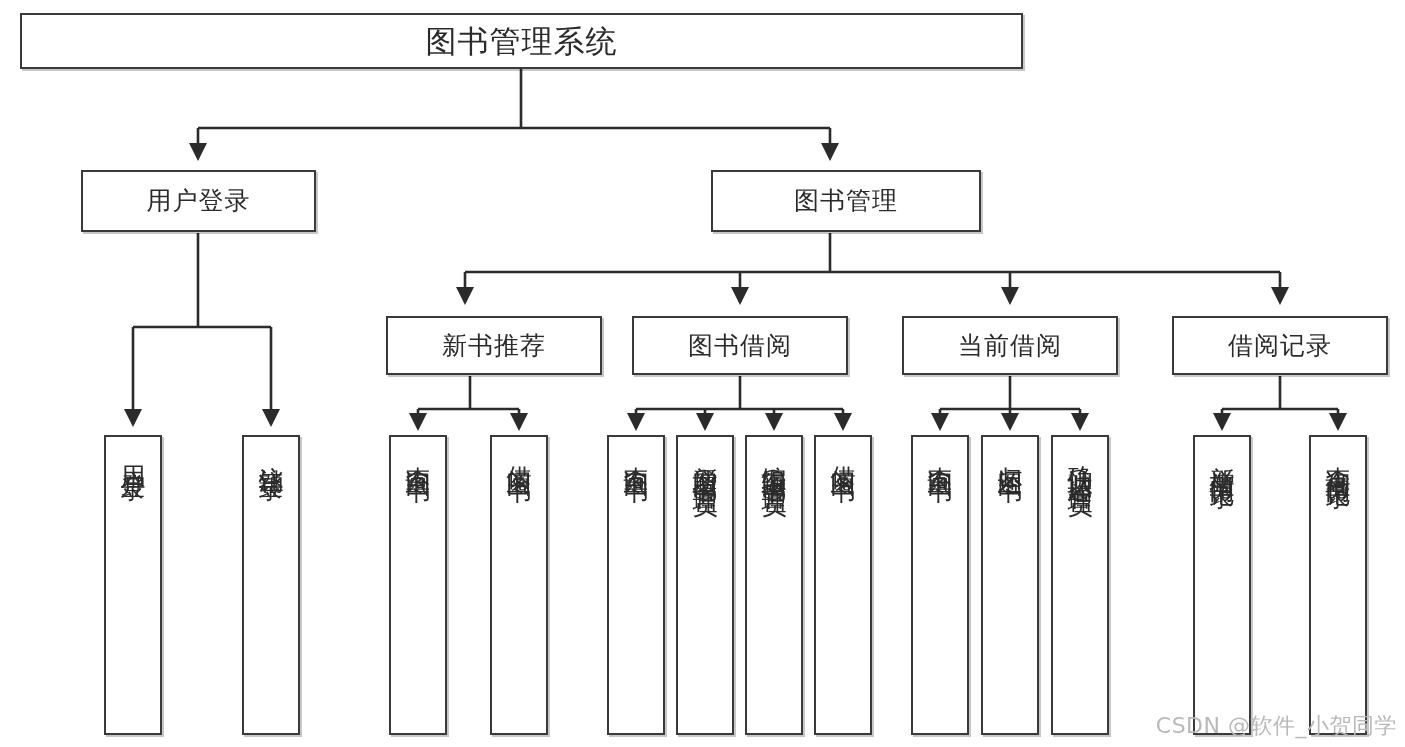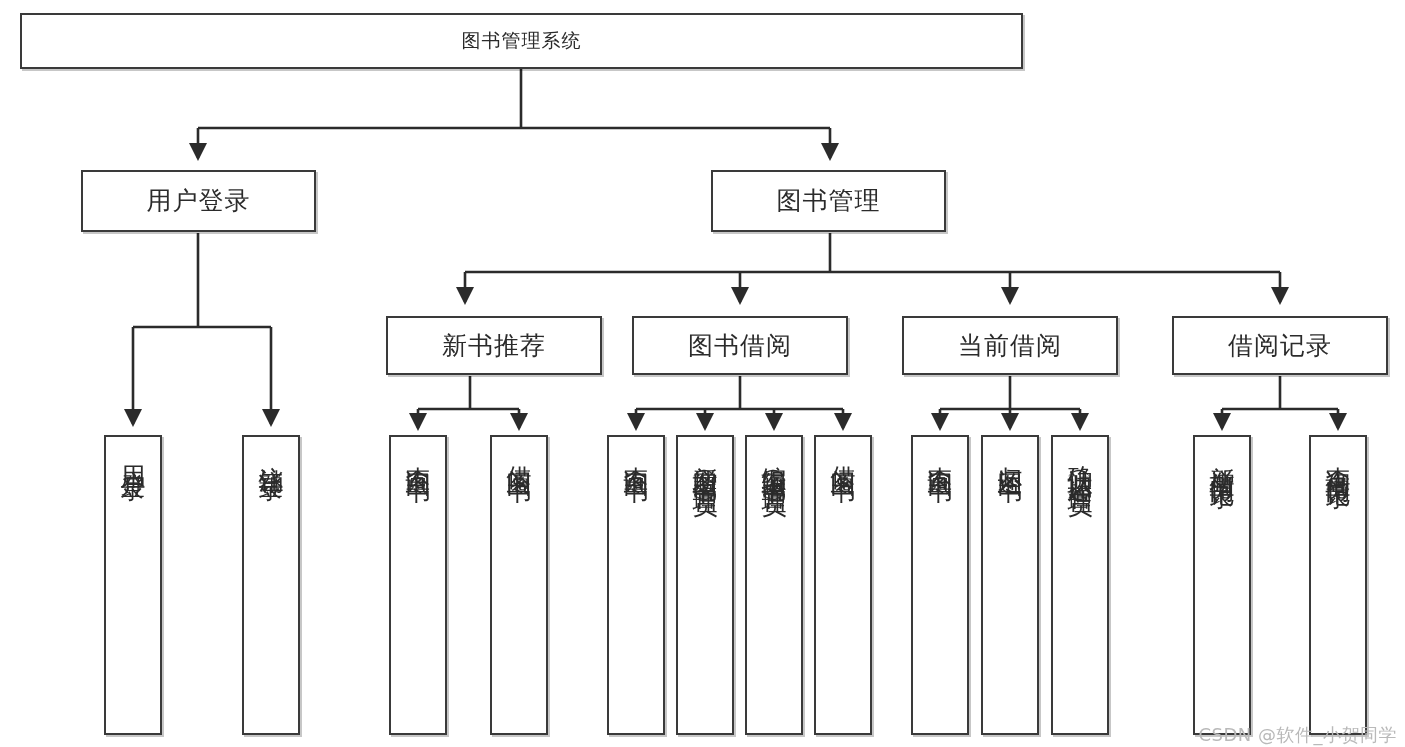--- a/index.html
+++ b/index.html
@@ -41,40 +41,40 @@
     display: block;
     text-align: center;
     line-height: 1.12;
     white-space: nowrap;
   }
   .node.horizontal .label {
     font-size: 25px;
     letter-spacing: 1px;
   }
   .node.root .label {
-    font-size: 19px;
+    font-size: 31px;
     letter-spacing: 1px;
   }
   .node.vertical {
     align-items: flex-start;
     padding-top: 9px;
   }
   .node.vertical .label {
     writing-mode: vertical-rl;
     text-orientation: upright;
     font-size: 25px;
     letter-spacing: 4px;
     line-height: 1.0;
     white-space: pre;
   }
   .watermark {
     position: absolute;
     right: 8px;
-    bottom: 0;
-    font-size: 18px;
+    bottom: 6px;
+    font-size: 22px;
     color: #b9b9b9;
     letter-spacing: 0.5px;
     user-select: none;
     font-family: "DejaVu Sans", "Liberation Sans", sans-serif;
   }
 </style>
 </head>
 <body>
 
 <div id="diagram-root">
@@ -129,21 +129,21 @@
     </g>
   </svg>
 
   <div class="node root horizontal" style="left:20px; top:13px; width:1003px; height:56px;">
     <span class="label">图书管理系统</span>
   </div>
 
   <div class="node horizontal" style="left:81px; top:170px; width:235px; height:62px;">
     <span class="label">用户登录</span>
   </div>
-  <div class="node horizontal" style="left:711px; top:170px; width:235px; height:62px;">
+  <div class="node horizontal" style="left:711px; top:170px; width:270px; height:62px;">
     <span class="label">图书管理</span>
   </div>
 
   <div class="node horizontal" style="left:362px; top:316px; width:216px; height:59px;margin-left:24px;">
     <span class="label">新书推荐</span>
   </div>
   <div class="node horizontal" style="left:632px; top:316px; width:216px; height:59px;">
     <span class="label">图书借阅</span>
   </div>
   <div class="node horizontal" style="left:902px; top:316px; width:216px; height:59px;">

